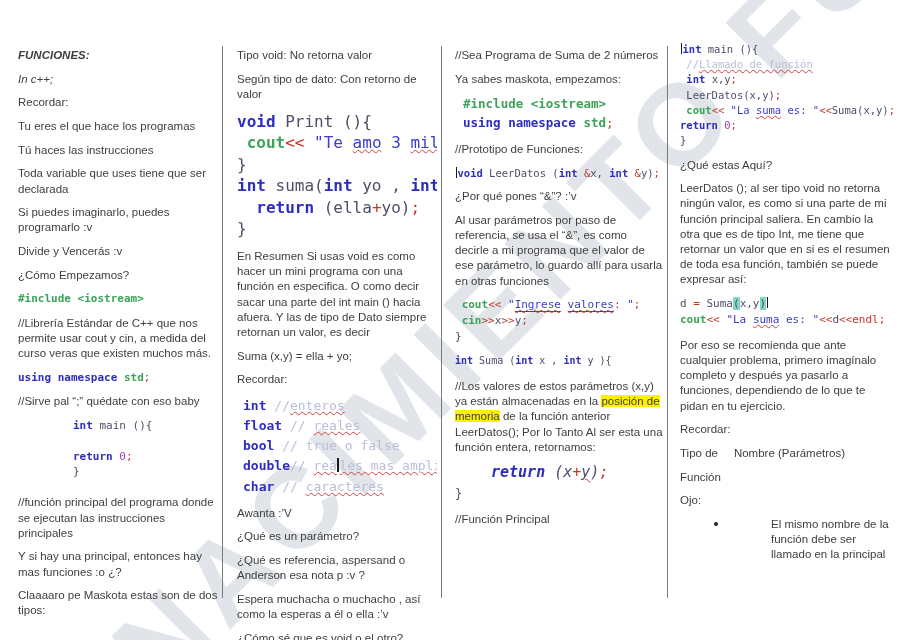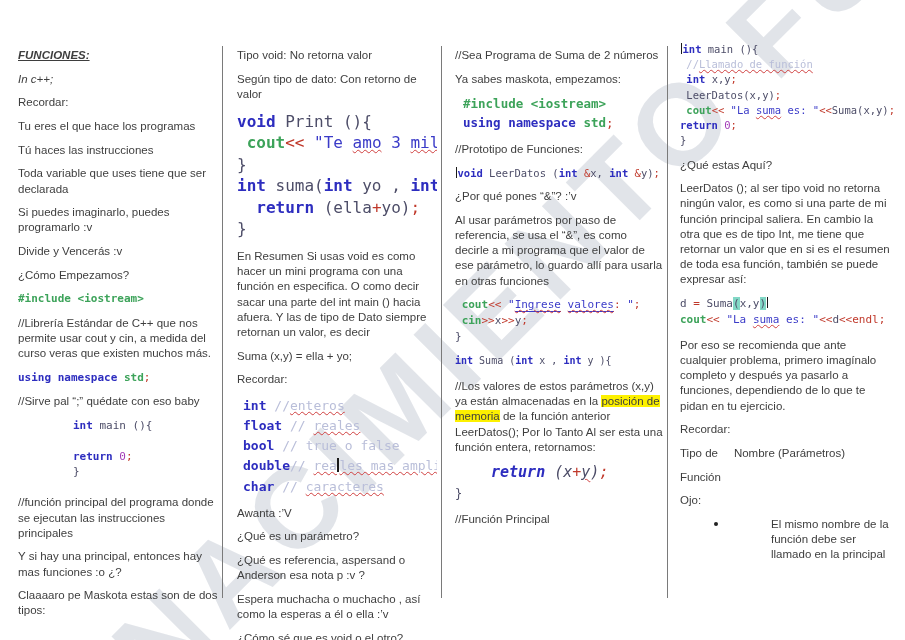--- a/index.html
+++ b/index.html
@@ -16,21 +16,21 @@
     pointer-events:none;z-index:0;
   }
   .vline{position:absolute;top:46px;height:552px;width:1px;background:var(--c-div,#7a7a7a);z-index:2;}
   #v1{left:222px}#v2{left:441px}#v3{left:667px}
   .col{position:absolute;top:48px;overflow:hidden;z-index:1;}
   #c1{left:18px;width:200px;}
   #c2{left:237px;width:200px;}
   #c3{left:455px;width:208px;}
   #c4{left:680px;width:216px;top:42px;}
   .para{font-size:11.5px;line-height:1.32;color:var(--c-p,#3e3e3e);margin:0 0 8.5px 0;}
-  .st-h{font-weight:bold;font-style:italic;text-decoration:underline;}
+  .st-h{font-weight:bold;font-style:italic;}
   .st-i{font-style:italic;}
   .code{font-family:"DejaVu Sans Mono",monospace;margin:0 0 9px 0;color:var(--c-f,#4d4d68);}
   .cl{white-space:pre;}
   .tk-k{color:var(--c-k,#2d2dbf);font-weight:bold;}
   .tk-f{color:var(--c-f,#4d4d68);}
   .tk-g{color:var(--c-g,#3da35a);font-weight:bold;text-align:center;}
   .tk-r{color:var(--c-r,#c0392b);}
   .tk-s{color:var(--c-s,#3b3bc8);}
   .tk-su{color:var(--c-s,#3b3bc8);border-bottom:1px solid var(--c-s,#3b3bc8);text-decoration:underline wavy var(--c-sq,#d04040);text-decoration-thickness:1px;margin-top:8px;}
   .tk-sq{color:var(--c-s,#3b3bc8);text-decoration:underline wavy var(--c-sq,#d04040);text-decoration-thickness:1px;}

